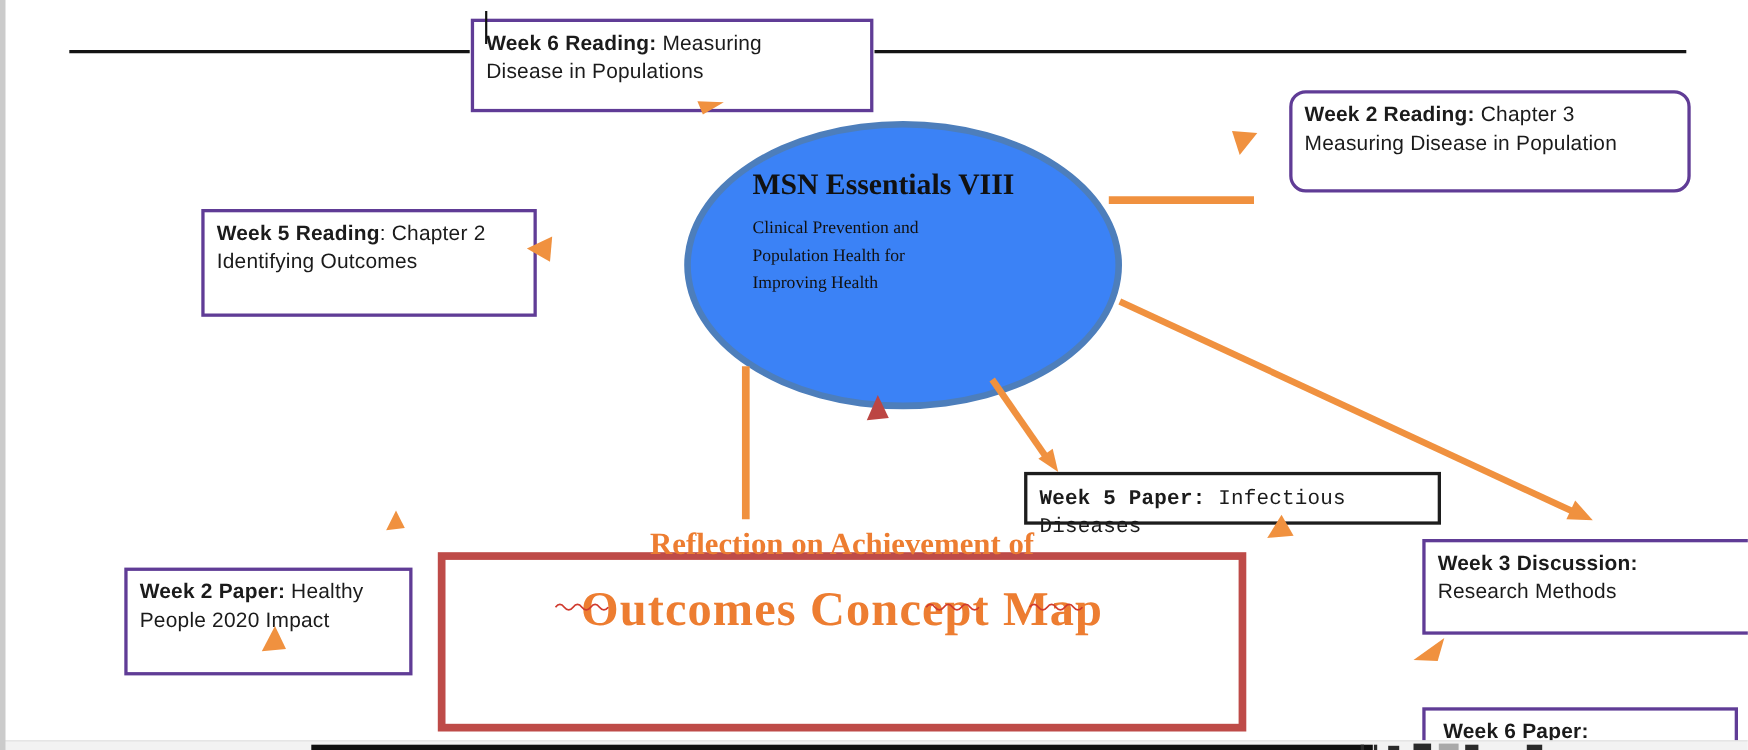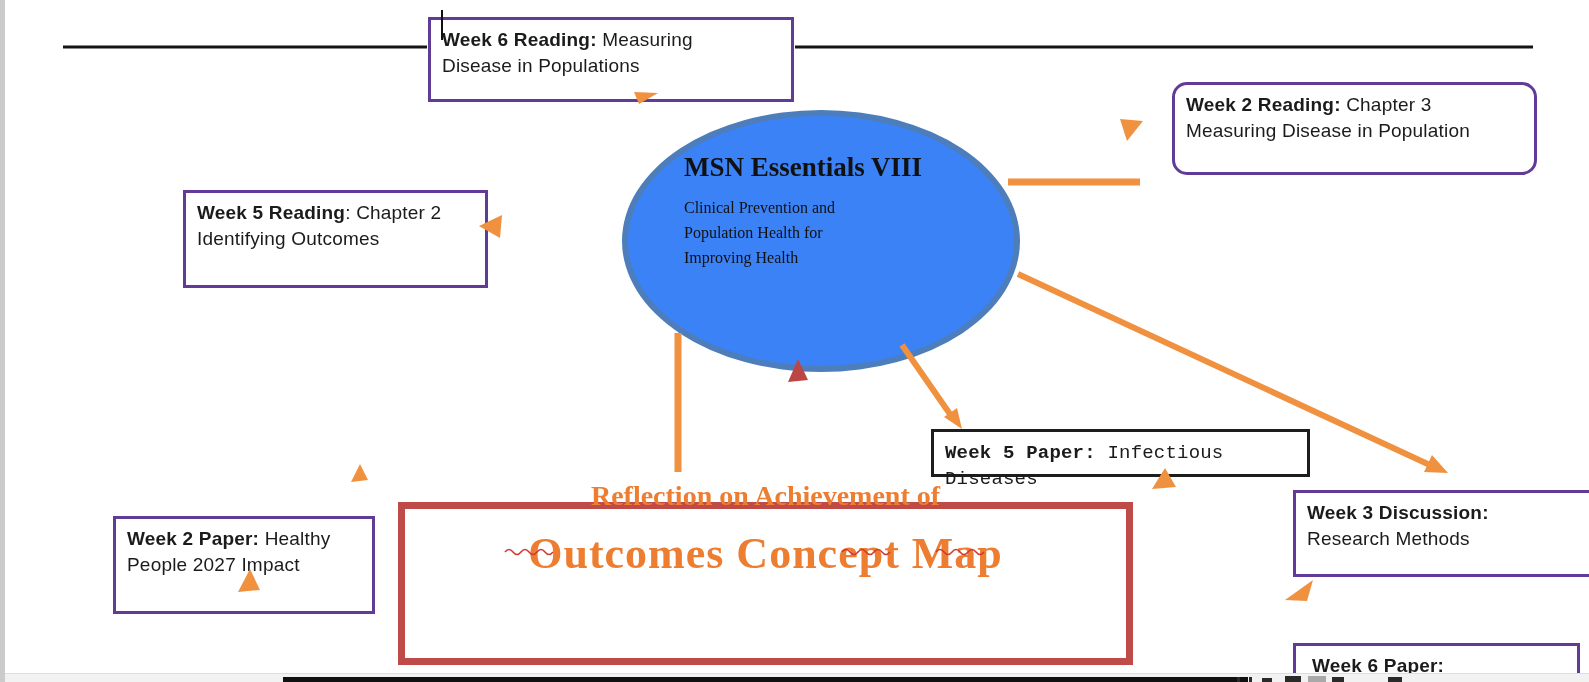--- a/index.html
+++ b/index.html
@@ -85,21 +85,21 @@
     <span><b>Week 5 Reading</b><span>: Chapter 2</span></span><br>
     <span>Identifying Outcomes</span>
   </div>
 
   <div class="node black-border" id="n-week5-paper">
     <span><b>Week 5 Paper:</b><span> Infectious Diseases</span></span>
   </div>
 
   <div class="node" id="n-week2-paper">
     <span><b>Week 2 Paper:</b><span> Healthy</span></span><br>
-    <span>People 2027 Impact</span>
+    <span>People 2020 Impact</span>
   </div>
 
   <div class="node" id="n-week3-discussion">
     <span><b>Week 3 Discussion:</b></span><br>
     <span>Research Methods</span>
   </div>
 
   <div class="node" id="n-week6-paper">
     <span><b>Week 6 Paper:</b></span>
   </div>

